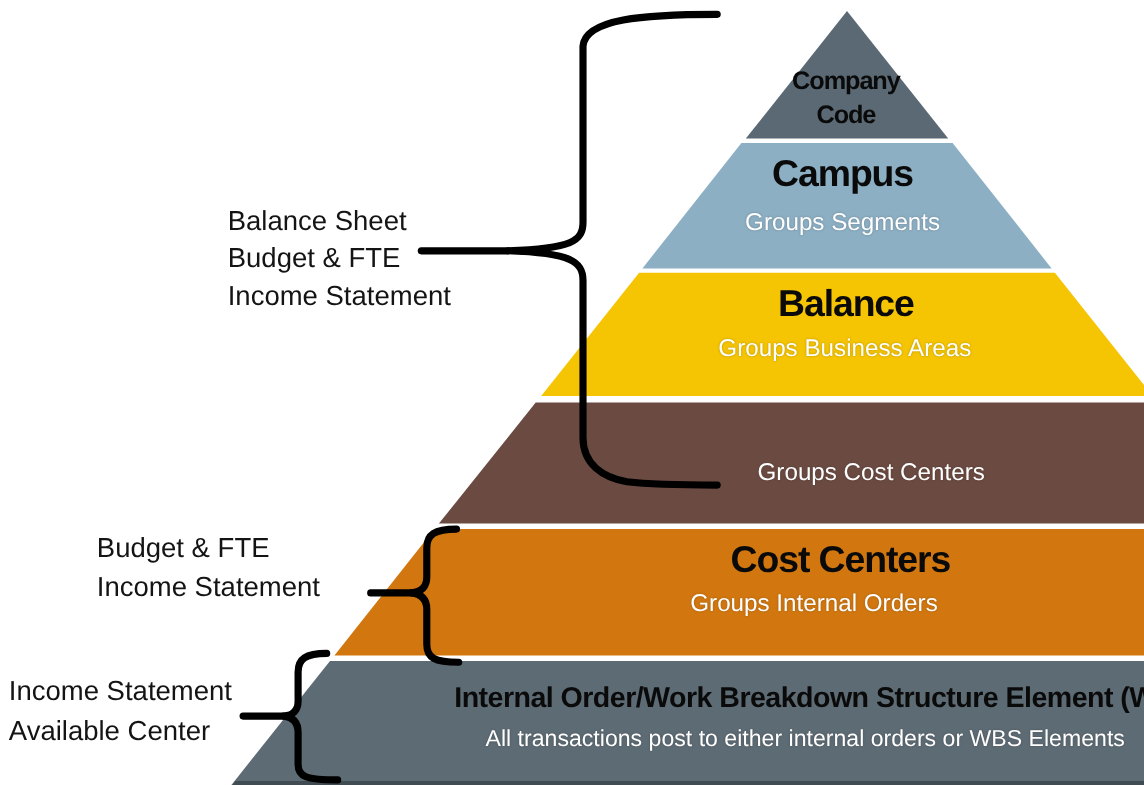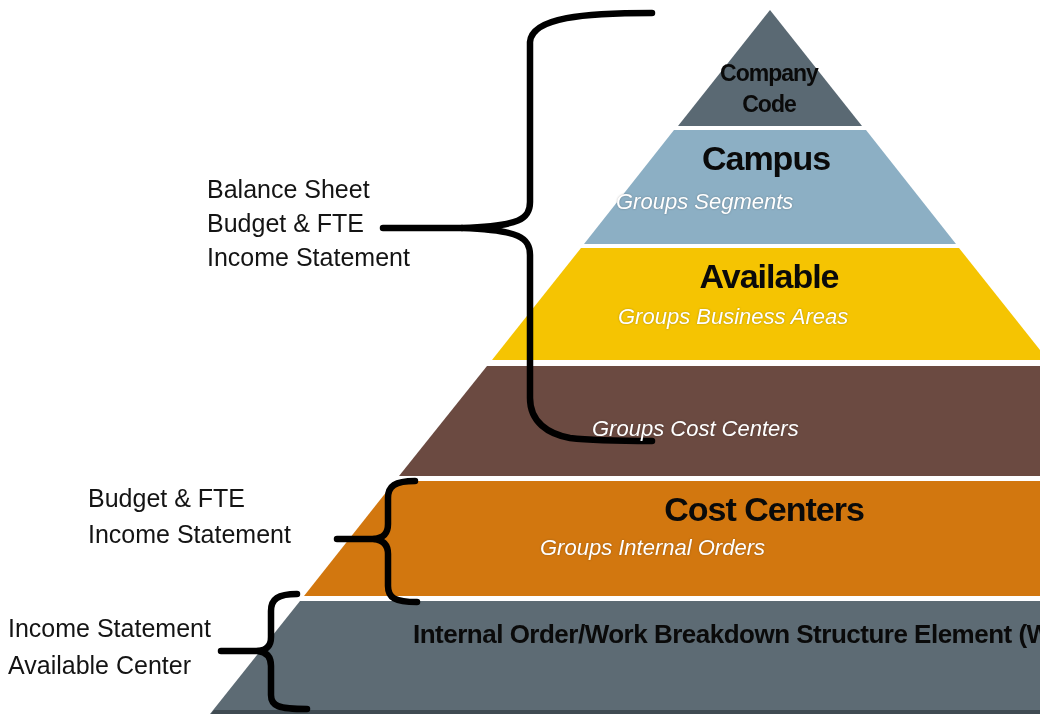--- a/index.html
+++ b/index.html
@@ -6,21 +6,21 @@
   .stage{
     position:relative;width:1040px;height:714px;background:#ffffff;
     overflow:hidden;font-family:"Liberation Sans",sans-serif;padding-left:48px;
   }
   .stage svg{position:absolute;left:0;top:0;}
   .lvl-title{
     position:absolute;font-weight:bold;color:#0a0a0a;text-align:center;
     font-size:34px;line-height:30px;letter-spacing:-1px;
   }
   .lvl-sub{
-    position:absolute;font-style:italic;color:#ffffff;text-align:left;
+    position:absolute;color:#ffffff;text-align:center;
     font-size:22px;line-height:24px;text-shadow:0 0 2px rgba(40,40,40,.35);
   }
   .note{
     position:absolute;color:#141414;font-size:25px;line-height:34px;
     white-space:nowrap;
   }
   .note .note-line{white-space:nowrap;}
 </style>
 </head>
 <body>
@@ -57,31 +57,32 @@
                C267,652 271,657 271,666 L271,695 C271,706 278,709 307,709"></path>
       <line x1="221" y1="651" x2="258" y2="651"></line>
     </g>
   </svg>
 
   <div class="lvl-title" style="top:58px;left:704px;width:130px;font-size:23px;line-height:31px;">Company Code</div>
 
   <div class="lvl-title" style="top:143px;left:666px;width:200px;">Campus</div>
   <div class="lvl-sub" style="top:190px;left:616px;width:300px;">Groups Segments</div>
 
-  <div class="lvl-title" style="top:261px;left:619px;width:300px;">Available</div>
+  <div class="lvl-title" style="top:261px;left:619px;width:300px;">Balance</div>
   <div class="lvl-sub" style="top:305px;left:618px;width:300px;">Groups Business Areas</div>
 
   <div class="lvl-sub" style="top:417px;left:592px;width:400px;">Groups Cost Centers</div>
 
   <div class="lvl-title" style="top:494px;left:564px;width:400px;">Cost Centers</div>
   <div class="lvl-sub" style="top:536px;left:540px;width:400px;">Groups Internal Orders</div>
 
   <div class="lvl-title" style="top:619px;left:413px;right:0;text-align:left;white-space:nowrap;overflow:hidden;font-size:26px;letter-spacing:-0.5px;">Internal Order/Work Breakdown Structure Element (WBS)</div>
+  <div class="lvl-sub" style="top:660px;left:432px;width:600px;font-size:21px;">All transactions post to either internal orders or WBS Elements</div>
 
-  <div class="note" style="left:207px;top:172px;">
+  <div class="note" style="left:207px;top:184px;">
     <div class="note-line">Balance Sheet</div>
     <div class="note-line">Budget &amp; FTE</div>
     <div class="note-line">Income Statement</div>
   </div>
 
   <div class="note" style="left:88px;top:480px;line-height:36px;">
     <div class="note-line">Budget &amp; FTE</div>
     <div class="note-line">Income Statement</div>
   </div>
 

